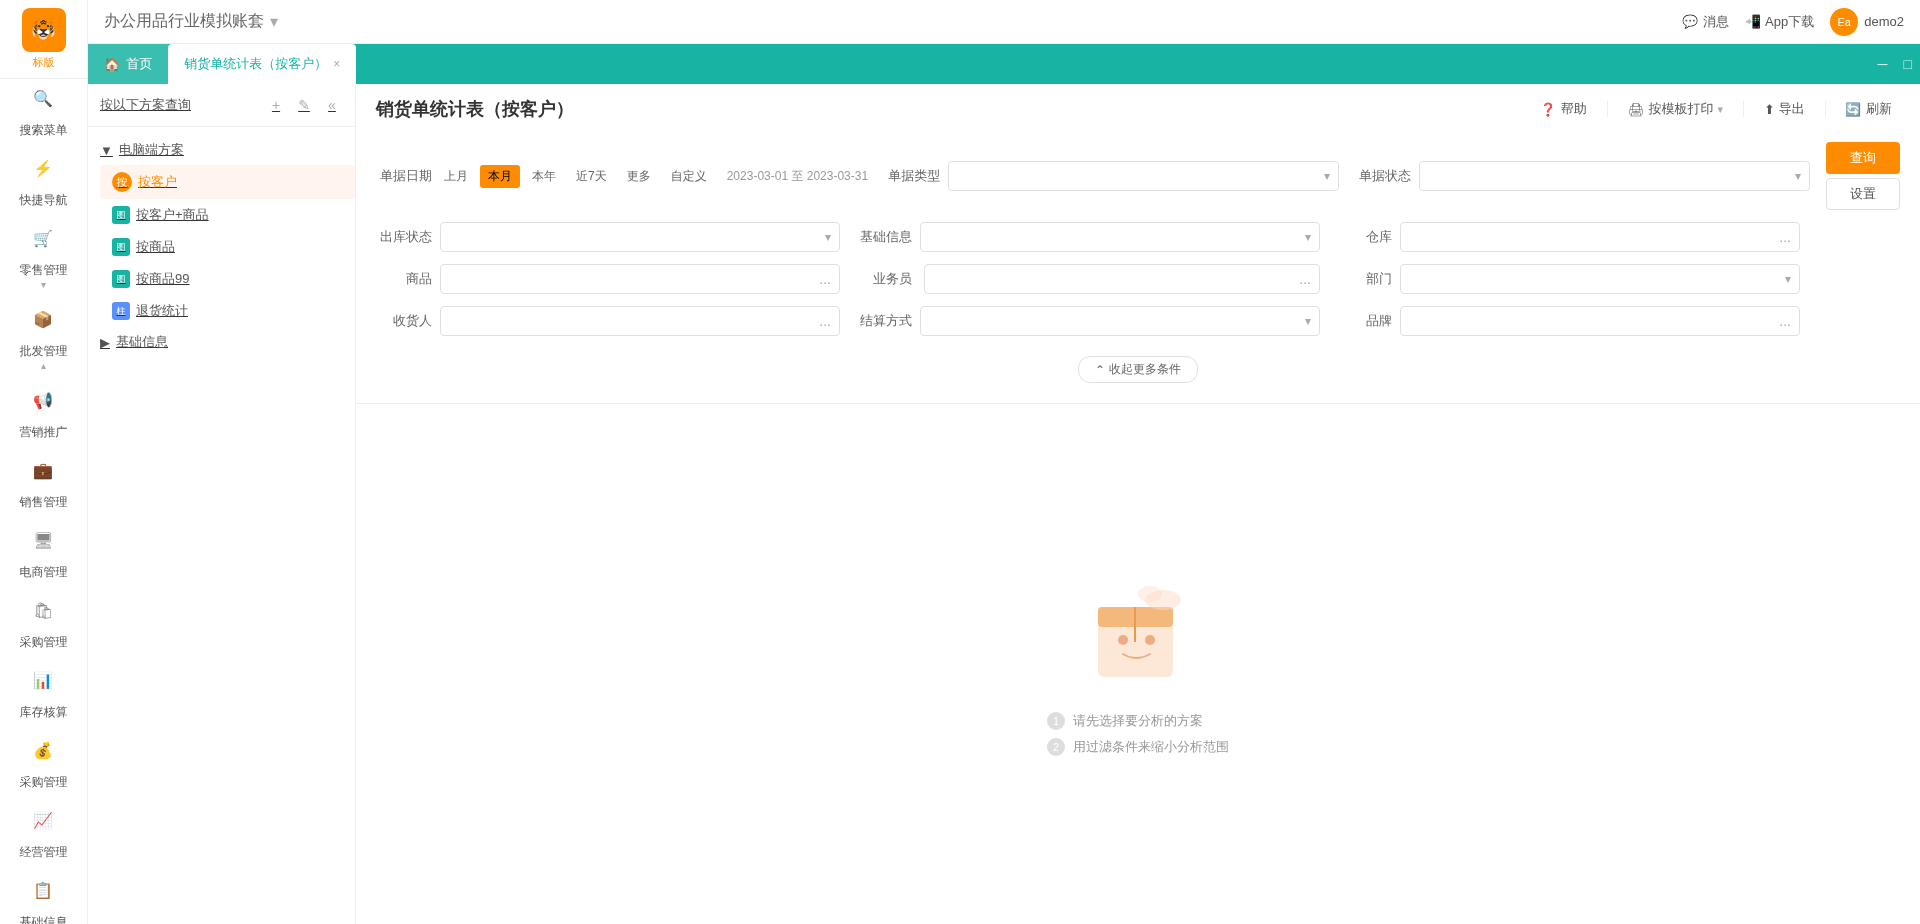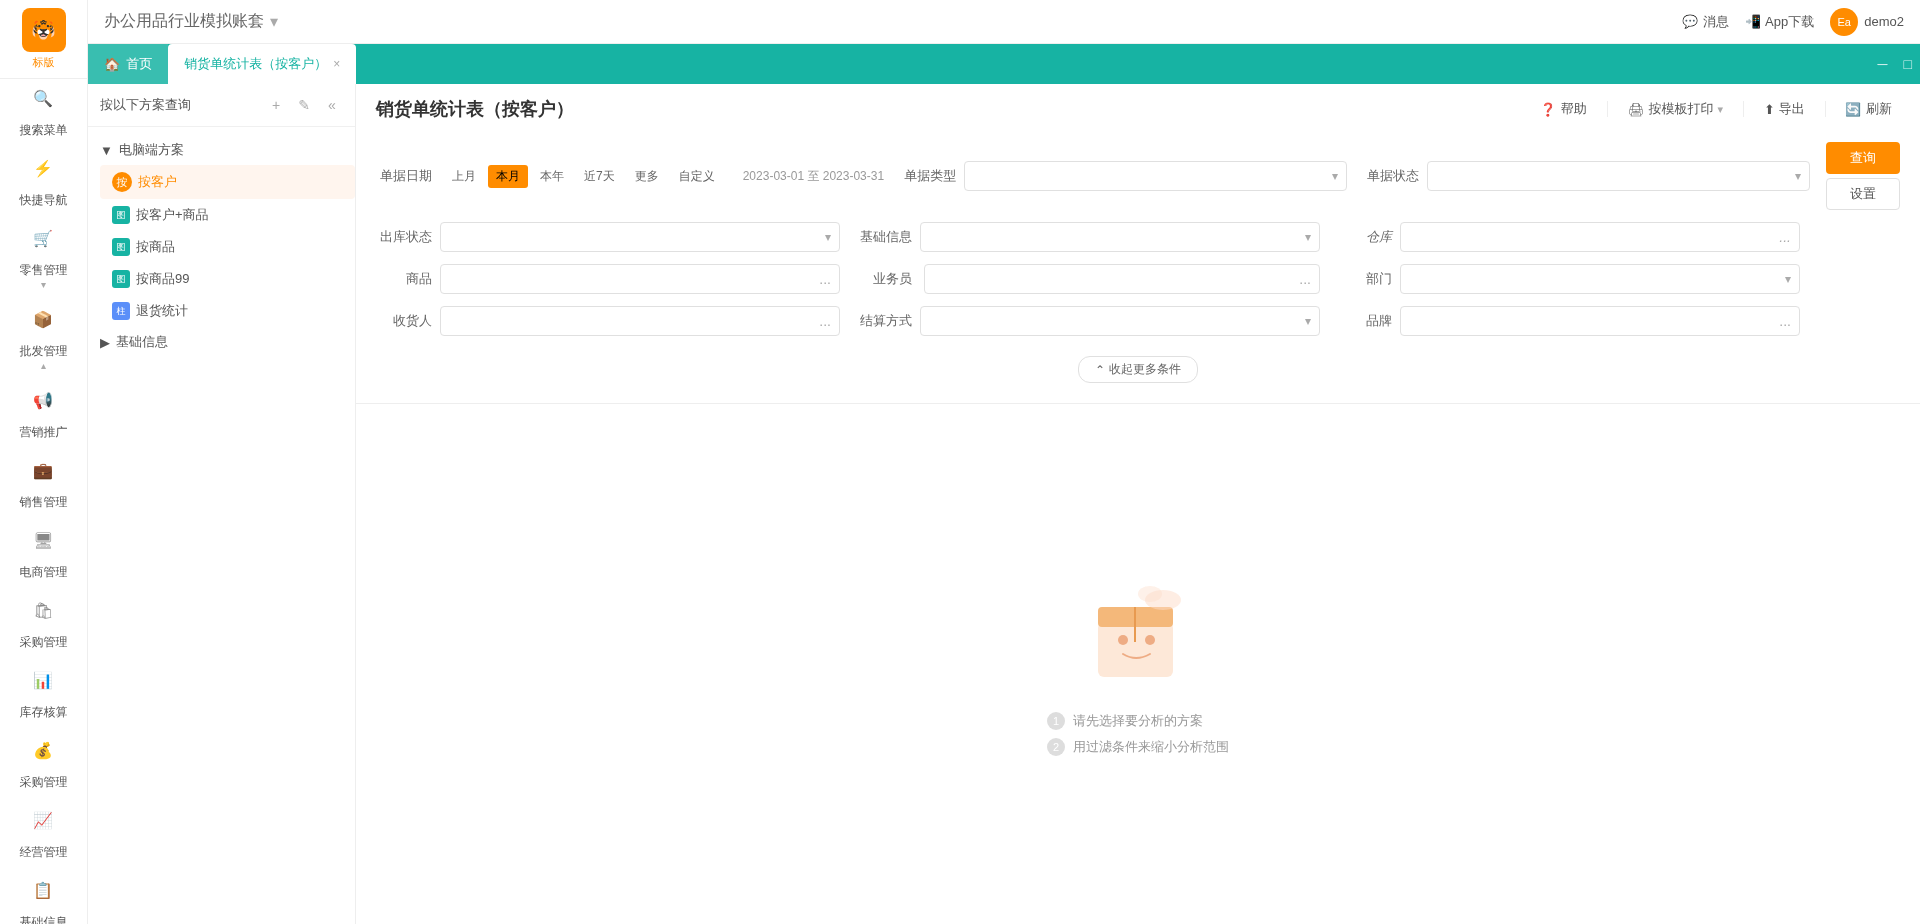--- a/index.html
+++ b/index.html
@@ -33,21 +33,21 @@
     .tab.home { background: rgba(255,255,255,0.15); color: #fff; }
     .tab.active { background: #fff; color: #17b3a3; border-radius: 4px 4px 0 0; }
     .tab .close-icon { font-size: 12px; cursor: pointer; color: #aaa; }
     .tab-spacer { flex: 1; }
     .tab-winbtn { color: rgba(255,255,255,0.8); padding: 0 8px; cursor: pointer; font-size: 14px; }
 
     
     .content { flex: 1; display: flex; overflow: hidden; }
 
     
-    .left-panel { width: 268px; background: #fff; border-right: 1px solid #eee; display: flex; flex-direction: column; flex-shrink: 0; overflow-y: auto; }
+    .left-panel { width: 268px; background: #fff; border-right: 1px solid #eee; display: flex; flex-direction: column; flex-shrink: 0; overflow-y: auto; text-decoration: underline; }
     .left-panel-header { display: flex; align-items: center; padding: 10px 12px; gap: 8px; border-bottom: 1px solid #f0f0f0; }
     .left-panel-title { font-size: 13px; color: #555; flex: 1; }
     .left-panel-actions { display: flex; gap: 6px; align-items: center; }
     .icon-btn { width: 22px; height: 22px; border-radius: 4px; display: flex; align-items: center; justify-content: center; cursor: pointer; color: #aaa; font-size: 14px; }
     .tree { padding: 8px 0; }
     .tree-group { }
     .tree-group-header { display: flex; align-items: center; padding: 6px 12px; cursor: pointer; gap: 6px; color: #555; font-size: 13px; }
     .tree-children { padding-left: 12px; }
     .tree-item { display: flex; align-items: center; padding: 7px 12px; cursor: pointer; gap: 6px; font-size: 13px; color: #555; border-radius: 4px; }
     .tree-item.active { background: #fff5ee; color: #ff8c00; }
@@ -281,21 +281,21 @@
           <div class="page-action-btn">
             <span>🔄</span>
             <span>刷新</span>
           </div>
         </div>
       </div>
 
       <div class="filter-area">
 
         <div class="filter-row">
-          <div class="filter-col" style="flex:0 0 auto;display:flex;align-items:center;gap:12px;">
+          <div class="filter-col" style="flex:0 0 auto;display:flex;align-items:center;gap:4px;">
             <span class="filter-label">单据日期</span>
             <div class="date-btns">
               <button class="date-btn">上月</button>
               <button class="date-btn active">本月</button>
               <button class="date-btn">本年</button>
               <button class="date-btn">近7天</button>
               <button class="date-btn">更多</button>
               <button class="date-btn">自定义</button>
             </div>
             <span class="date-range">2023-03-01 至 2023-03-31</span>
@@ -328,21 +328,21 @@
               <span class="select-arrow">▾</span>
             </div>
           </div>
           <div class="filter-col" style="flex:1;display:flex;align-items:center;gap:8px;">
             <span class="filter-label">基础信息</span>
             <div class="filter-select" style="flex:1;height:30px;border:1px solid #e0e0e0;border-radius:4px;padding:0 8px;display:flex;align-items:center;">
               <span style="flex:1;font-size:13px;color:#ccc;"></span>
               <span class="select-arrow">▾</span>
             </div>
           </div>
-          <div class="filter-col" style="flex:1;display:flex;align-items:center;gap:8px;font-style:italic;">
+          <div class="filter-col" style="flex:1;display:flex;align-items:center;gap:8px;">
             <span class="filter-label">仓库</span>
             <div class="filter-select" style="flex:1;height:30px;border:1px solid #e0e0e0;border-radius:4px;padding:0 8px;display:flex;align-items:center;">
               <span style="flex:1;font-size:13px;color:#ccc;"></span>
               <span class="filter-dots">...</span>
             </div>
           </div>
           <div style="width:84px;flex-shrink:0;"></div>
         </div>
 
         <div class="filter-row">

